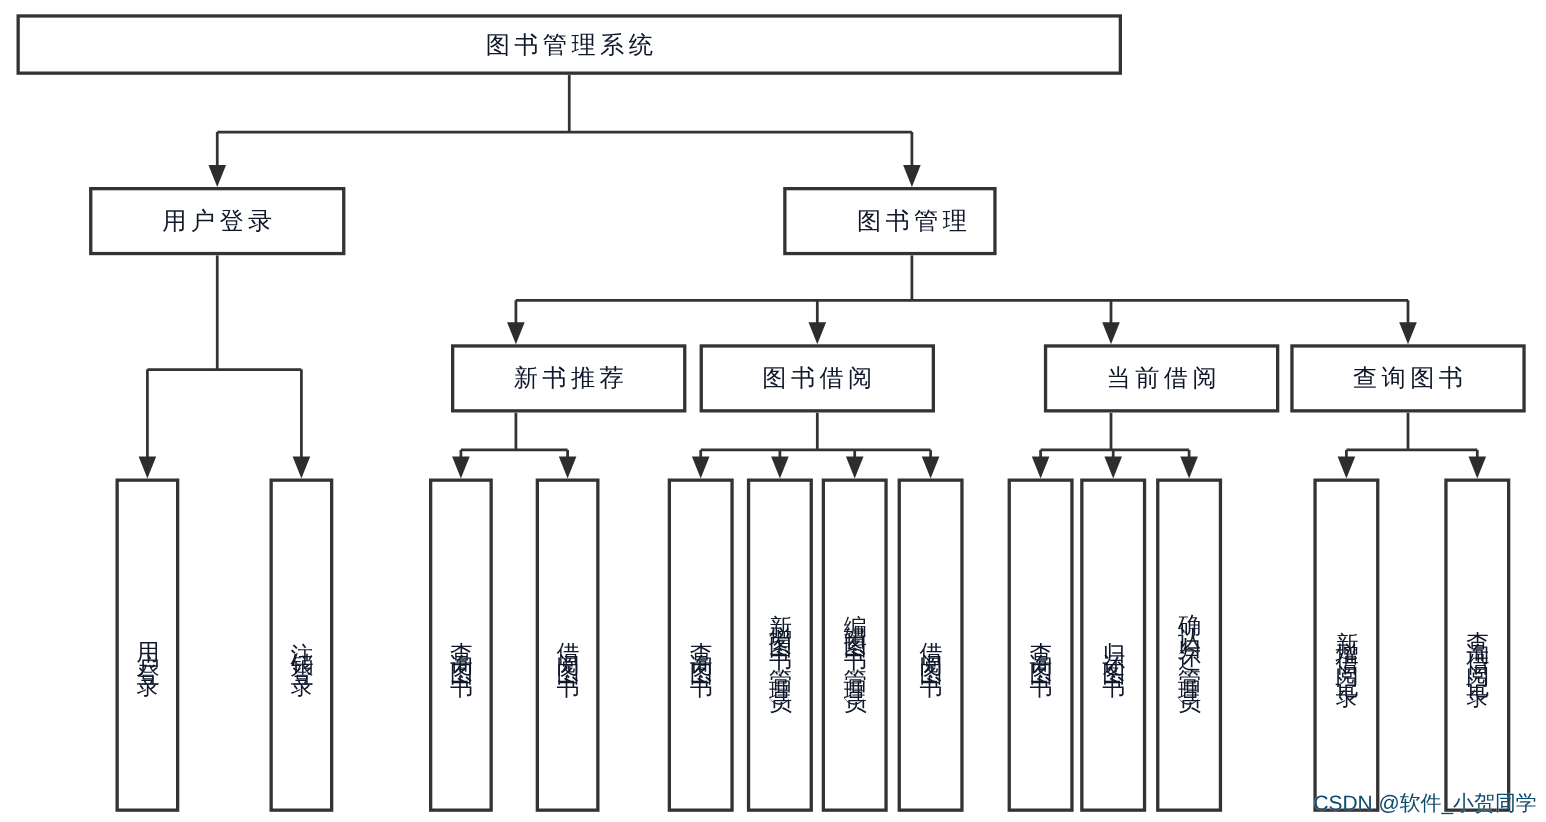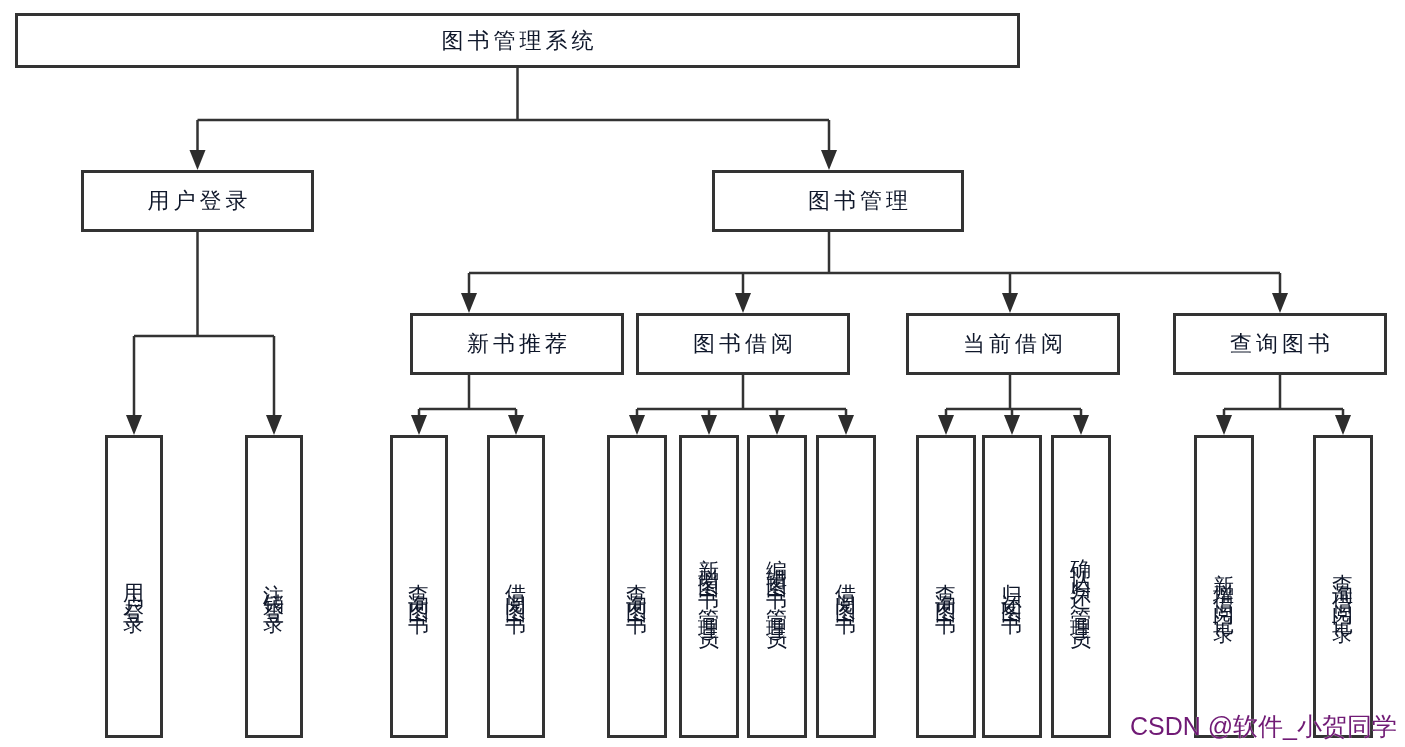--- a/index.html
+++ b/index.html
@@ -38,47 +38,47 @@
     text-orientation: mixed;
     font-size: 21px;
     letter-spacing: 10px;
     line-height: 1;
     white-space: nowrap;
   }
   
   #b-root   { left: 15px;  top: 13px;  width: 1005px; height: 55px; }
   
   #b-user   { left: 81px;  top: 170px; width: 233px; height: 62px; }
-  #b-mgmt   { left: 712px; top: 170px; width: 252px; height: 62px; padding-left: 40px; }
+  #b-mgmt   { left: 712px; top: 170px; width: 194px; height: 62px; padding-left: 40px; }
   
   #b-rec    { left: 362px;  top: 313px; width: 214px; height: 62px; margin-left: 48px; }
   #b-borrow { left: 636px;  top: 313px; width: 214px; height: 62px; }
-  #b-cur    { left: 906px;  top: 313px; width: 214px; height: 62px; }
+  #b-cur    { left: 949px;  top: 313px; width: 214px; height: 62px; }
   #b-hist   { left: 1173px; top: 313px; width: 214px; height: 62px; }
   
   .leaf { top: 435px; height: 303px; width: 58px; }
   #l-login   { left: 105px; }
   #l-logout  { left: 245px; }
   #l-rec-q   { left: 390px; }
   #l-rec-b   { left: 487px; }
   #l-bor-q   { left: 607px; width: 60px; }
   #l-bor-add { left: 679px; width: 60px; }
   #l-bor-edit{ left: 747px; width: 60px; }
   #l-bor-b   { left: 816px; width: 60px; }
   #l-cur-q   { left: 916px; width: 60px; }
   #l-cur-ret { left: 982px; width: 60px; }
   #l-cur-cfm { left: 1051px; width: 60px; }
   #l-his-add { left: 1194px; width: 60px; }
   #l-his-q   { left: 1313px; width: 60px; }
   #watermark {
     position: absolute;
     right: 8px;
     bottom: 4px;
-    font-size: 25px;
-    color: #701a75;
+    font-size: 19px;
+    color: #0c4a6e;
     text-shadow: 0 0 1px #ffffff;
     white-space: nowrap;
   }
 </style>
 </head>
 <body>
 
 <div id="stage">
 
   <svg id="connectors" viewBox="0 0 1405 747" xmlns="http://www.w3.org/2000/svg">

